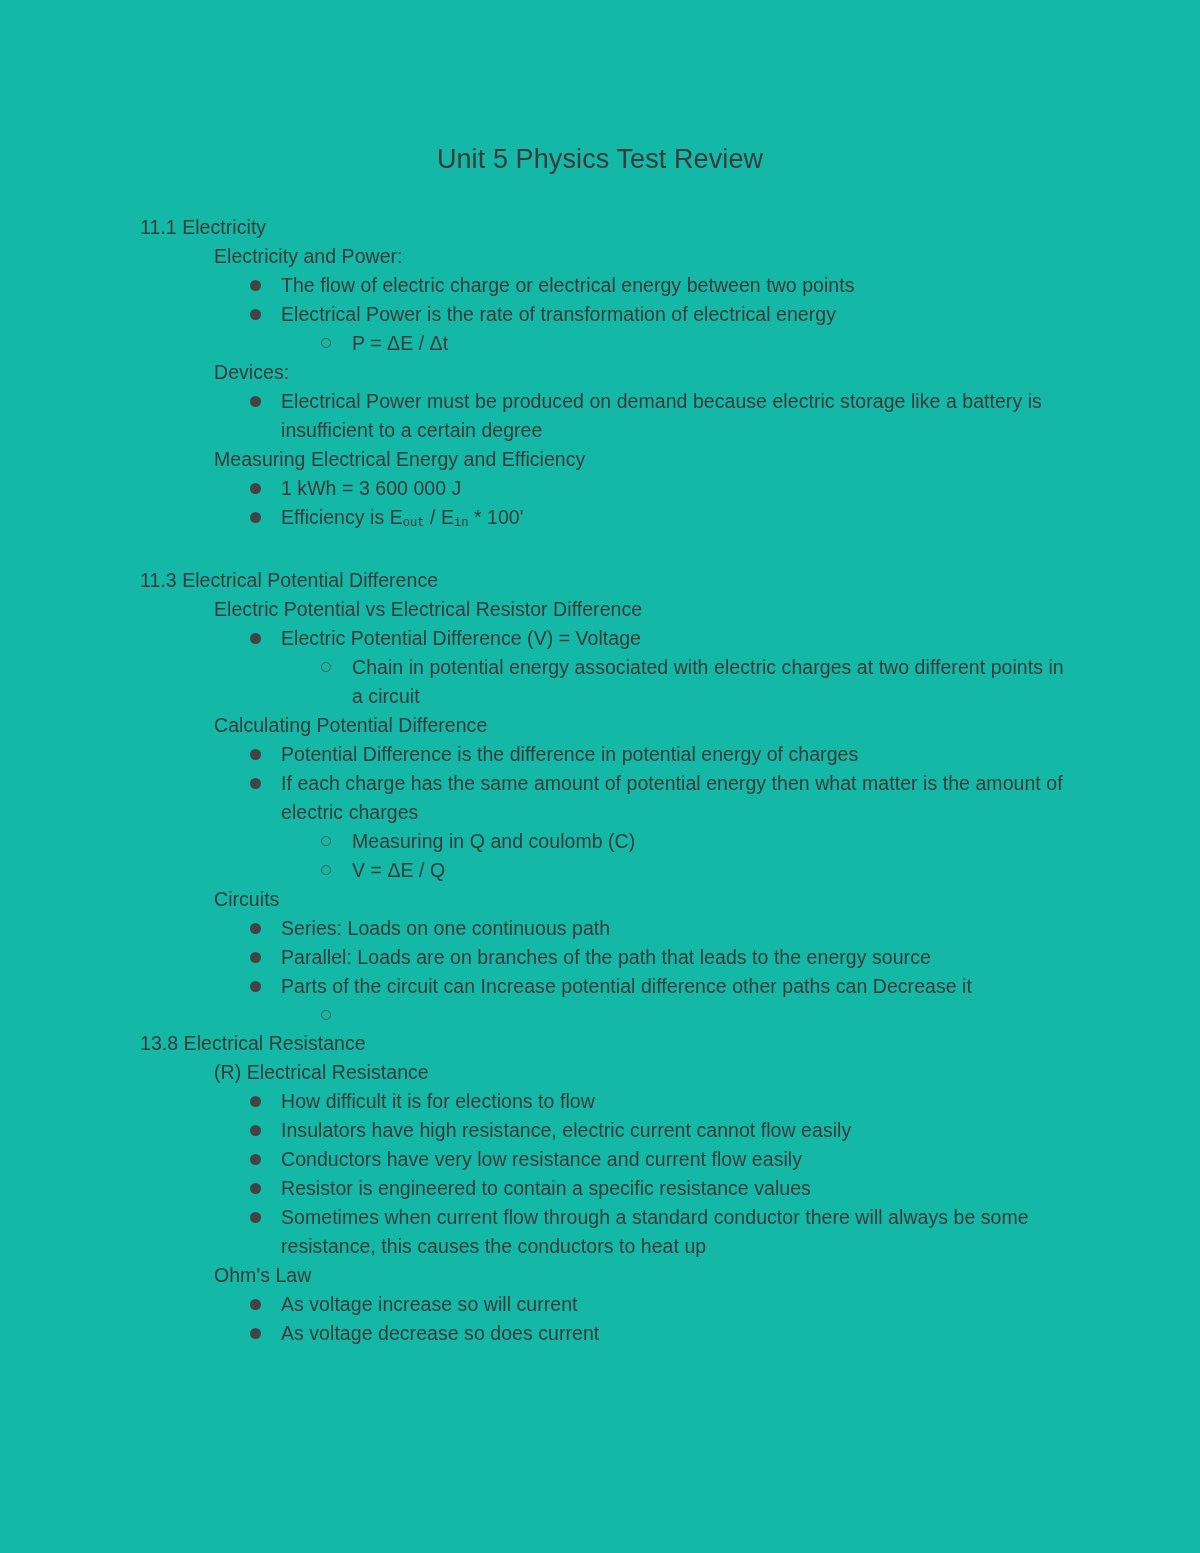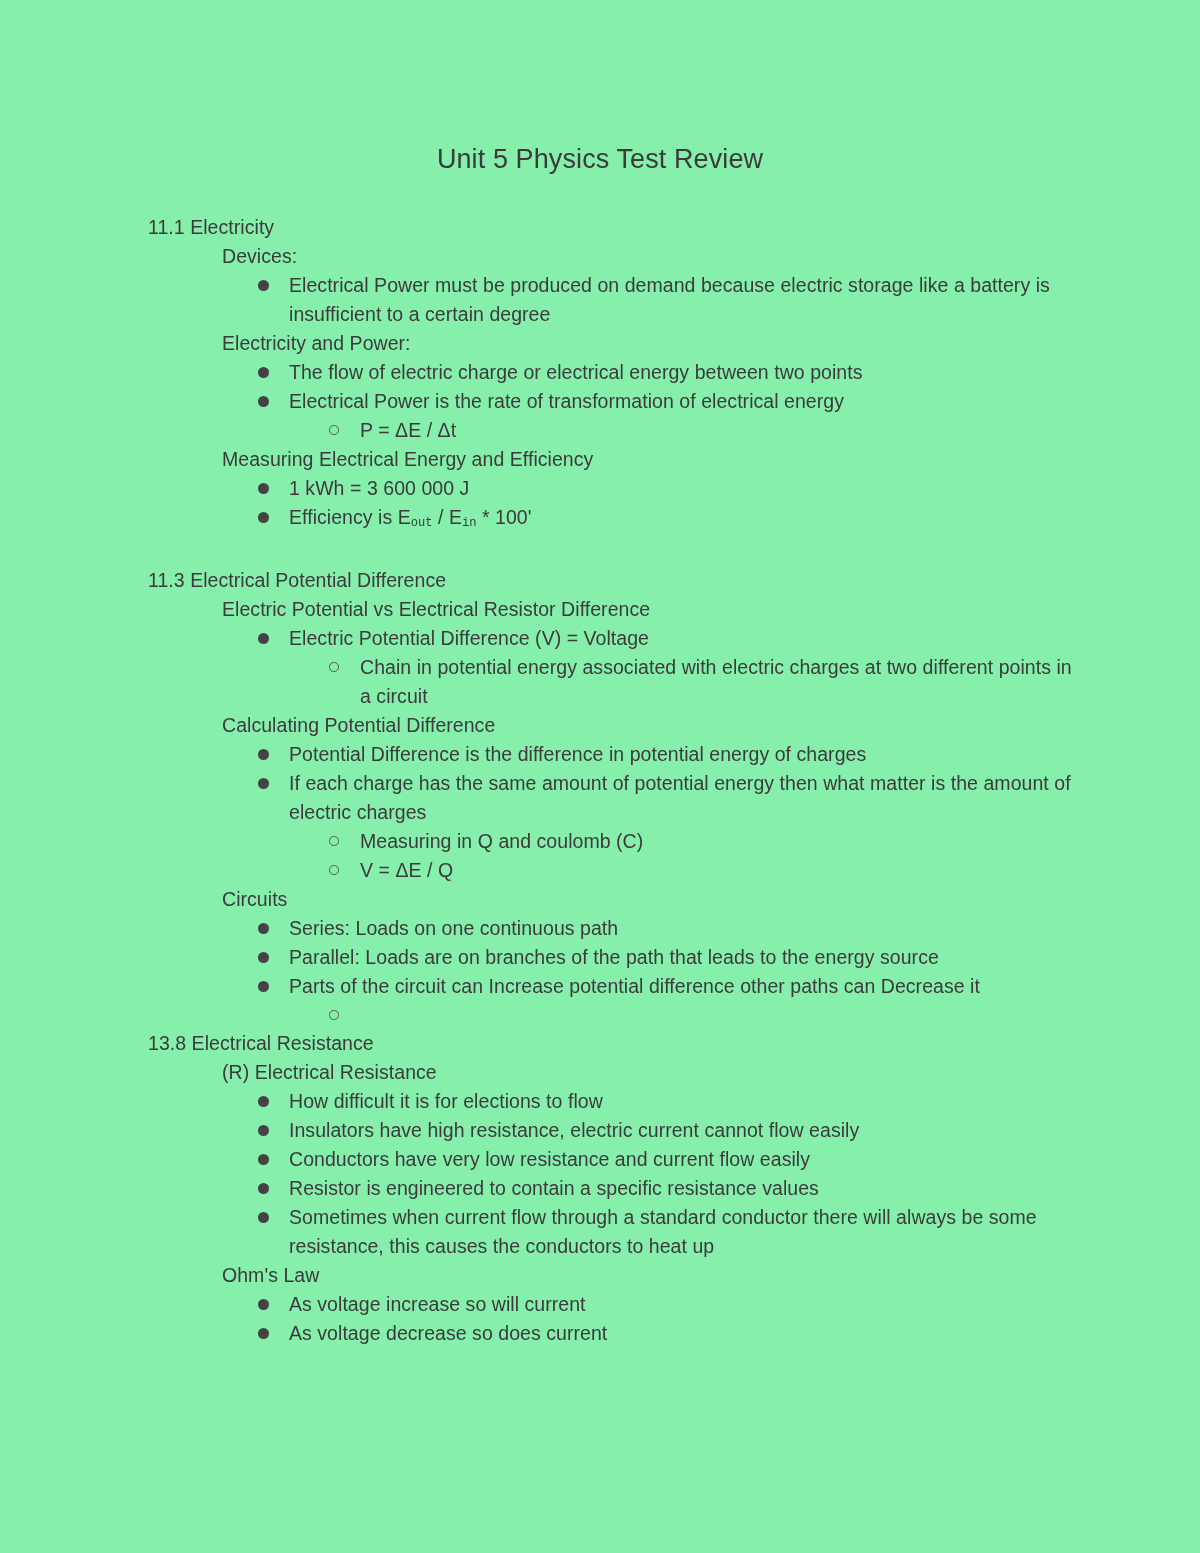--- a/index.html
+++ b/index.html
@@ -13,42 +13,41 @@
     height: 1553px;
     font-family: "Liberation Sans", "DejaVu Sans", sans-serif;
     color: #3b3b3b;
     -webkit-font-smoothing: antialiased;
   }
 
   .page {
     position: relative;
     width: 1200px;
     height: 1553px;
-    background: #86efac;
+    background: #14b8a6;
     box-sizing: border-box;
     padding: 0;
     overflow: hidden;
   }
 
   .doc-title {
     text-align: center;
     font-size: 27px;
     font-weight: 400;
     letter-spacing: 0.1px;
     color: #3b3b3b;
     margin: 0;
     padding-top: 143px;
     line-height: 1.25;
   }
 
   .content {
     margin-top: 36px;
     padding-left: 140px;
     padding-right: 122px;
-    margin-left: 8px;
   }
 
   
   .section {
     margin-bottom: 0;
   }
   .section + .section {
     margin-top: 28px;
   }
   .section-heading {
@@ -132,42 +131,42 @@
 <body>
 
 <div class="page">
 
   <h1 class="doc-title">Unit 5 Physics Test Review</h1>
 
   <div class="content">
       <div class="section">
         <div class="section-heading">11.1 Electricity</div>
         <div class="group">
+          <div class="group-heading">Electricity and Power:</div>
+          <ul class="bullets">
+            <li class="bullet lvl1">
+              <span class="marker"></span>
+              <span class="bullet-text">The flow of electric charge or electrical energy between two points</span>
+            </li>
+            <li class="bullet lvl1">
+              <span class="marker"></span>
+              <span class="bullet-text">Electrical Power is the rate of transformation of electrical energy</span>
+            </li>
+            <li class="bullet lvl2">
+              <span class="marker"></span>
+              <span class="bullet-text">P = ΔE / Δt</span>
+            </li>
+          </ul>
+        </div>
+        <div class="group">
           <div class="group-heading">Devices:</div>
           <ul class="bullets">
             <li class="bullet lvl1">
               <span class="marker"></span>
               <span class="bullet-text">Electrical Power must be produced on demand because electric storage like a battery is insufficient to a certain degree</span>
-            </li>
-          </ul>
-        </div>
-        <div class="group">
-          <div class="group-heading">Electricity and Power:</div>
-          <ul class="bullets">
-            <li class="bullet lvl1">
-              <span class="marker"></span>
-              <span class="bullet-text">The flow of electric charge or electrical energy between two points</span>
-            </li>
-            <li class="bullet lvl1">
-              <span class="marker"></span>
-              <span class="bullet-text">Electrical Power is the rate of transformation of electrical energy</span>
-            </li>
-            <li class="bullet lvl2">
-              <span class="marker"></span>
-              <span class="bullet-text">P = ΔE / Δt</span>
             </li>
           </ul>
         </div>
         <div class="group">
           <div class="group-heading">Measuring Electrical Energy and Efficiency</div>
           <ul class="bullets">
             <li class="bullet lvl1">
               <span class="marker"></span>
               <span class="bullet-text">1 kWh = 3 600 000 J</span>
             </li>

